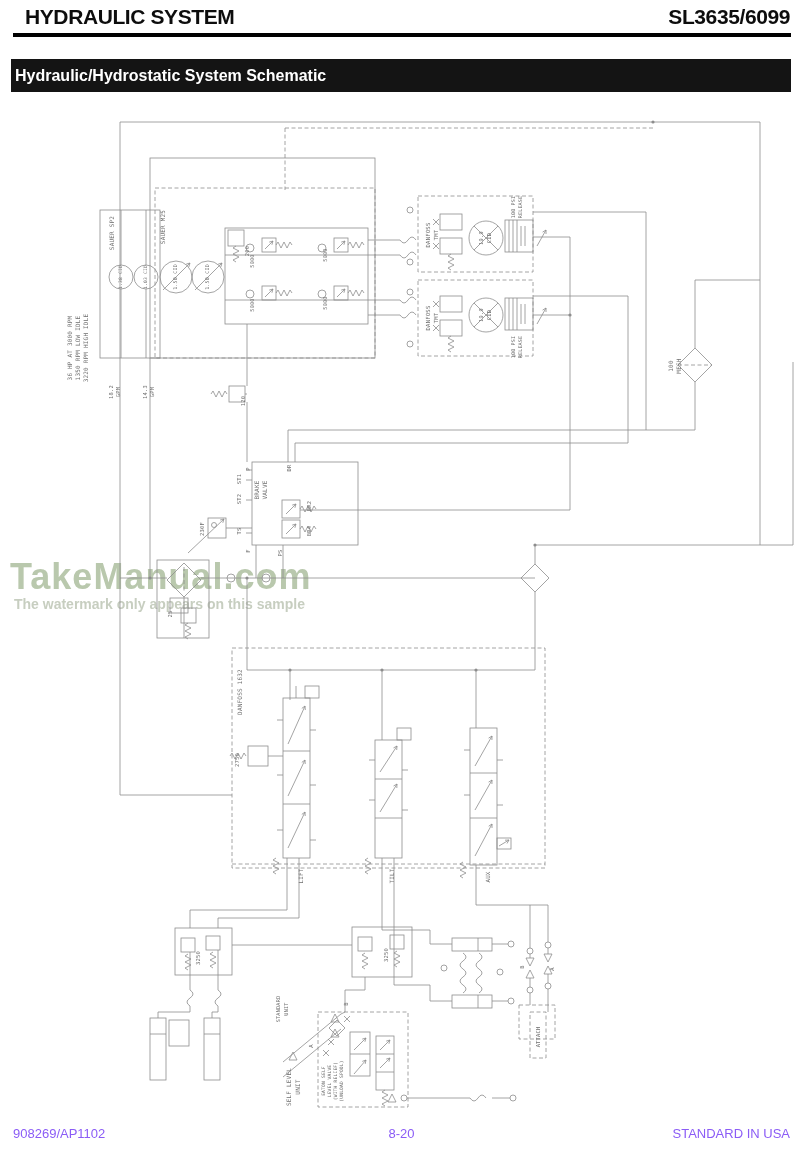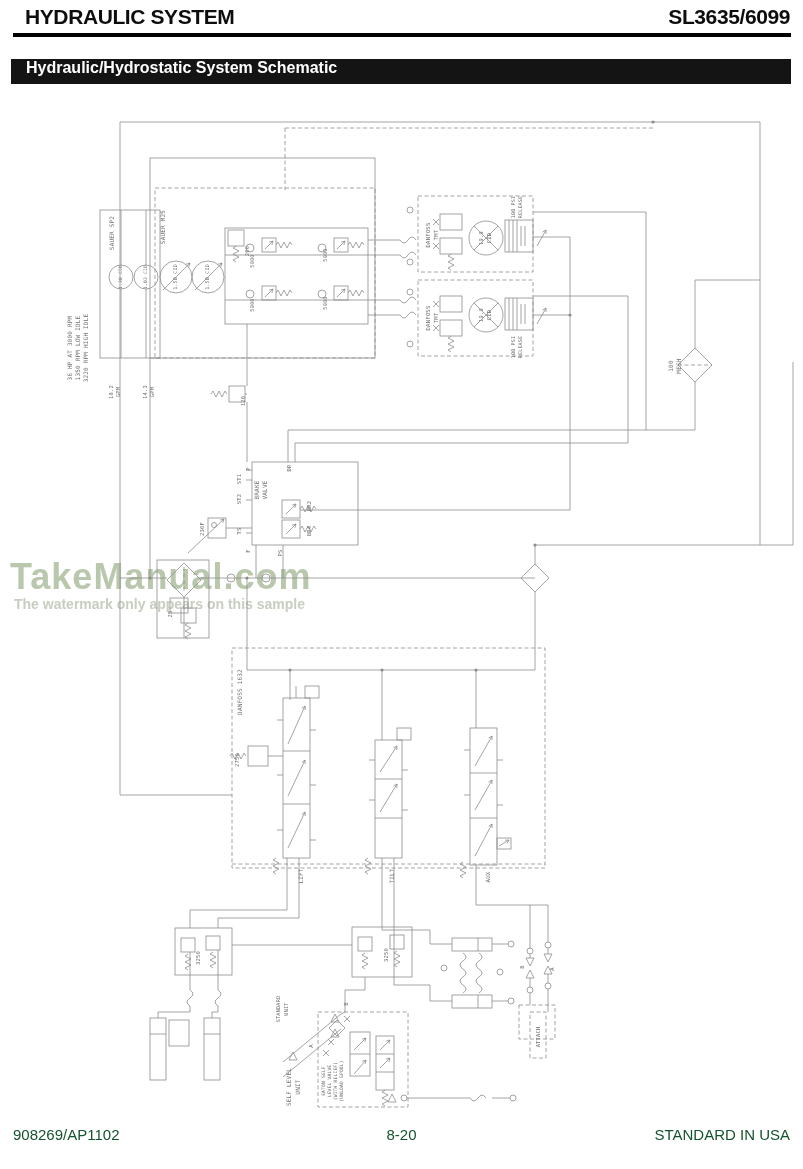--- a/index.html
+++ b/index.html
@@ -2,29 +2,29 @@
 <html><head>
 <meta charset="utf-8">
 <style>
   html,body{margin:0;padding:0;background:#ddd;}
   .page{position:relative;width:803px;height:1169px;background:#fff;overflow:hidden;
         font-family:"Liberation Sans",sans-serif;}
   .hdr{position:absolute;top:5px;left:25px;right:13px;display:flex;
        justify-content:space-between;align-items:flex-end;z-index:5;}
   .hdr .t{font-size:21px;font-weight:bold;color:#0d0d0d;letter-spacing:-0.4px;}
   .rule{position:absolute;top:33px;left:13px;right:12px;height:4px;background:#000;z-index:5;}
-  .banner{position:absolute;top:59px;left:11px;right:12px;height:25px;background:#141414;
-          color:#fff;display:flex;align-items:flex-start;padding-left:15px;box-sizing:border-box;
+  .banner{position:absolute;top:59px;left:11px;right:12px;height:33px;background:#141414;
+          color:#fff;display:flex;align-items:center;padding-left:4px;box-sizing:border-box;
           font-size:16px;font-weight:bold;z-index:5;}
   .wm{position:absolute;z-index:1;font-weight:bold;white-space:nowrap;}
   .wm-brand{left:10px;top:556px;font-size:36px;color:#b9c8ad;letter-spacing:1px;}
   .wm-note{left:14px;top:596px;font-size:14px;color:#c7cec0;font-weight:bold;}
   svg.schem{position:absolute;left:0;top:0;z-index:2;}
   .ftr{position:absolute;top:1126px;left:13px;right:13px;display:flex;
-       justify-content:space-between;font-size:15px;color:#14532d;z-index:5;}
+       justify-content:space-between;font-size:13px;color:#8b5cf6;z-index:5;}
   .ftr .c{position:absolute;left:0;right:0;text-align:center;}
 </style>
 </head>
 <body>
 
 <div class="page">
 
   <div class="hdr">
     <span class="t">HYDRAULIC SYSTEM</span>
     <span class="t">SL3635/6099</span>

